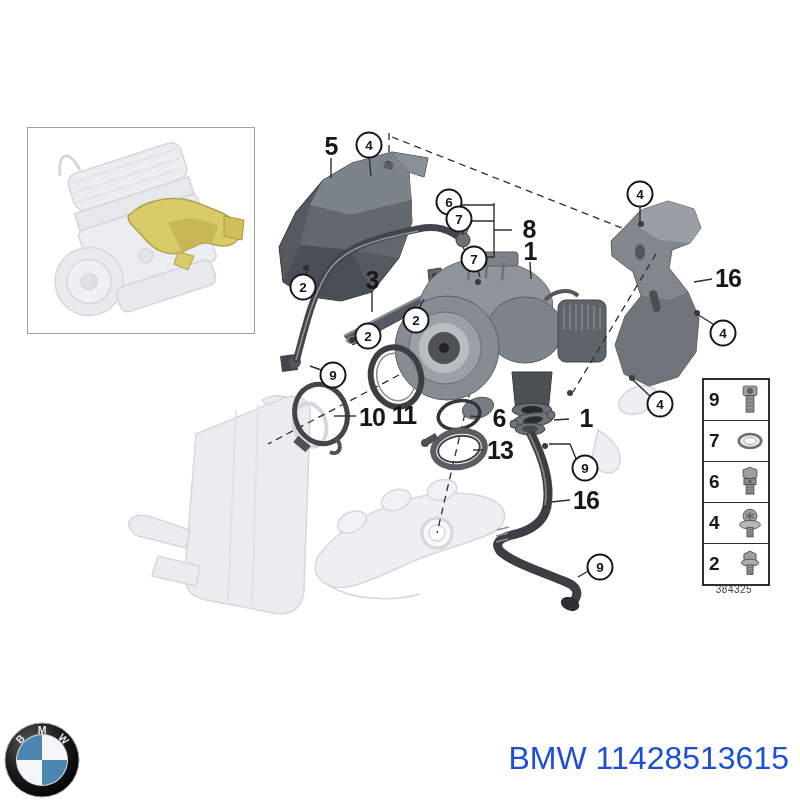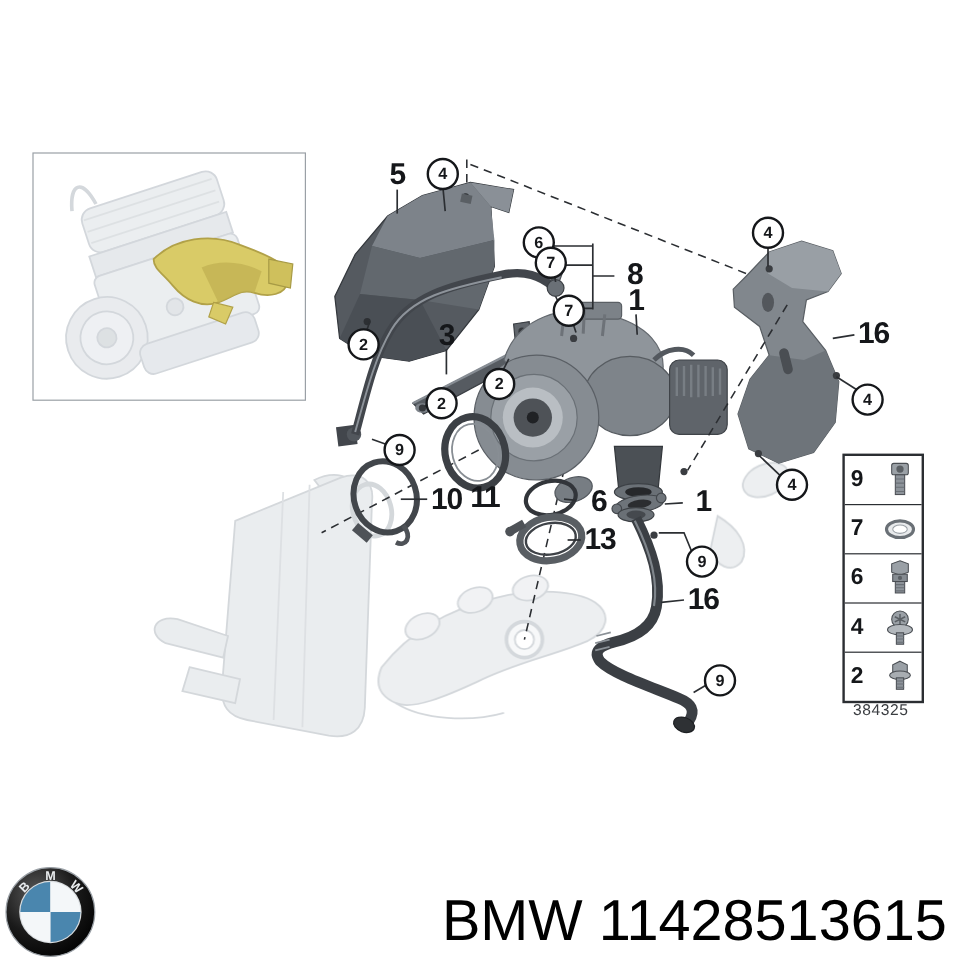--- a/index.html
+++ b/index.html
@@ -16,23 +16,23 @@
   .co.plain{font-size:25px;font-weight:800;letter-spacing:-1px;}
   .co.circle{width:23px;height:23px;border:2.5px solid #15171a;border-radius:50%;background:#fff;
              font-size:13.5px;font-weight:700;display:flex;align-items:center;justify-content:center;}
   
   #legend{left:702px;top:378px;width:64px;height:204px;border:2px solid #2b2e32;background:#fff;
           display:flex;flex-direction:column;}
   .lrow{flex:1;display:flex;align-items:center;border-bottom:1.5px solid #2b2e32;}
   .lrow:last-child{border-bottom:none;}
   .lnum{width:22px;padding-left:5px;font-size:19px;font-weight:800;color:#15171a;}
   .licon{flex:1;display:flex;align-items:center;justify-content:center;}
-  #drawno{left:702px;top:584px;width:64px;text-align:center;font-size:13px;color:#3a3d41;letter-spacing:.5px;}
-  
-  #partnum{right:11px;top:740px;font-size:48px;color:#000000;font-weight:400;}
+  #drawno{left:702px;top:584px;width:64px;text-align:center;font-size:10px;color:#3a3d41;letter-spacing:.5px;}
+  
+  #partnum{right:11px;top:740px;font-size:32px;color:#1d4ed8;font-weight:400;}
   #roundel{left:4px;top:722px;width:76px;height:76px;}
 </style>
 </head>
 <body>
 
 <div id="thumb" class="abs">
   <svg width="226" height="205" viewBox="0 0 226 205">
     <g opacity="0.85" transform="rotate(-18 113 103)" fill="#e8ebee" stroke="#ccd1d6" stroke-width="1.5">
       <rect x="58" y="28" width="118" height="38" rx="10"></rect>
       <path d="M60,36 L172,36 M60,46 L172,46 M60,56 L172,56" fill="none" stroke="#d8dcdf"></path>

